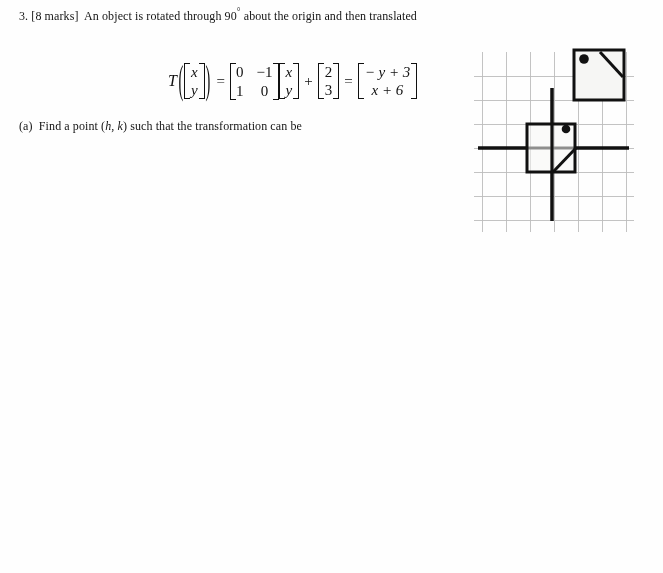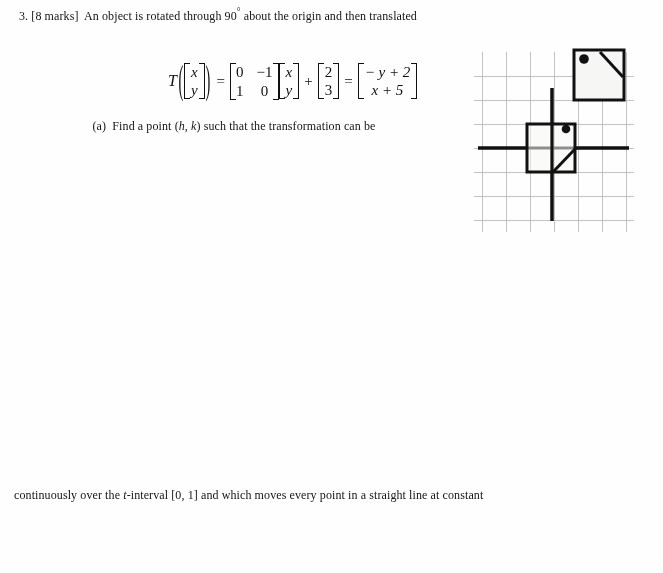--- a/index.html
+++ b/index.html
@@ -26,21 +26,21 @@
   
   .para {
     position: absolute;
     font-size: 12px;
     line-height: 19px;
     color: #141414;
     letter-spacing: 0.1px;
   }
 
   #stem-block     { left: 19px; top: 7px;   width: 560px; }
-  #part-a-block   { left: 19px; top: 117px; width: 430px; text-align: center; }
+  #part-a-block   { left: 19px; top: 117px; width: 430px; }
   #part-b-block   { left: 14px; top: 486px; width: 622px; }
 
   .para i, .para em { font-style: italic; }
   .sup { font-size: 0.78em; vertical-align: super; line-height: 0; }
 
   
   #formula {
     position: absolute;
     left: 168px;
     top: 56px;
@@ -173,37 +173,34 @@
       <span class="col">
         <span class="cell up">2</span>
         <span class="cell up">3</span>
       </span>
     </span>
 
     <span class="op">=</span>
 
     <span class="brk">
       <span class="col">
-        <span class="cell">− y + 2</span>
-        <span class="cell">x + 5</span>
+        <span class="cell">− y + 3</span>
+        <span class="cell">x + 6</span>
       </span>
     </span>
 
   </div>
 
   <div class="para" id="part-a-block">
     <div>
       (a)&nbsp; Find a point (<i>h</i>, <i>k</i>) such that the transformation can be
     </div>
   </div>
 
   <div class="para" id="part-b-block">
-    <div>
-      continuously over the <i>t</i>-interval [0, 1] and which moves every point in a straight line at constant
-    </div>
   </div>
 
   <div id="figure">
     <svg width="180" height="195" viewBox="470 40 180 195" xmlns="http://www.w3.org/2000/svg">
 
       <g stroke="#bdbdbd" stroke-width="0.9" shape-rendering="crispEdges">
         <line x1="482" y1="52" x2="482" y2="232"></line>
         <line x1="506" y1="52" x2="506" y2="232"></line>
         <line x1="530" y1="52" x2="530" y2="232"></line>
         <line x1="554" y1="52" x2="554" y2="232"></line>

